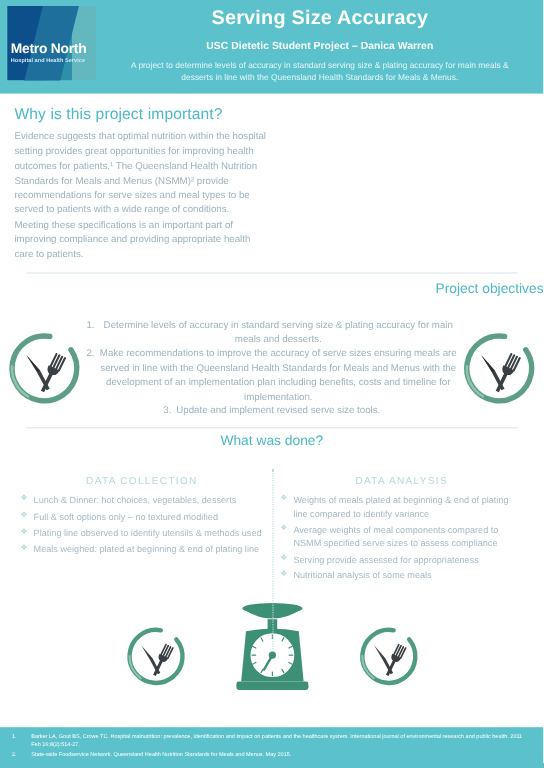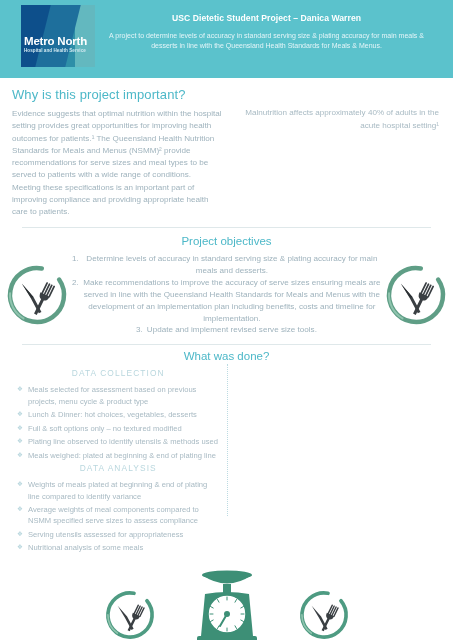--- a/index.html
+++ b/index.html
@@ -20,21 +20,21 @@
   
   .header {
     position: relative;
     height: 78px;
     background: #5bc2cc;
     flex: none;
     overflow: hidden;
   }
   .logo-box {
     position: absolute;
-    left: 21px; top: 5px;
+    left: 6px; top: 5px;
     width: 74px; height: 62px;
     overflow: hidden;
   }
   .logo-navy {
     position: absolute; left: 0; top: 0;
     width: 32px; height: 62px;
     background: #0d4f8b;
   }
   .logo-mid {
     position: absolute; left: 32px; top: 0;
@@ -164,24 +164,24 @@
 
   .divider {
     height: 1px;
     background: #dfe8ea;
     margin: 8px 22px 0 22px;
   }
 
   
   .sec-obj { padding: 7px 0 0 0; }
   .obj-head {
-    text-align: center;
+    text-align: right;
     color: #4db8c8;
     font-size: 11.5px;
-    margin-bottom: 6px;
+    margin-bottom: 18px;
   }
   .obj-row {
     display: flex;
     align-items: center;
     padding: 0 4px;
   }
   .obj-icon { flex: none; width: 66px; height: 66px; }
   .obj-list {
     flex: 1;
     color: #9fb3bd;
@@ -199,27 +199,26 @@
   }
   .obj-num { flex: none; }
   .obj-txt { text-align: center; }
 
   
   .sec-done { padding: 5px 0 0 0; }
   .done-head {
     text-align: center;
     color: #4db8c8;
     font-size: 11.5px;
-    margin-bottom: 6px;
+    margin-bottom: 21px;
   }
   .cols {
     display: flex;
     padding: 0 10px;
     position: relative;
-    flex-direction: column;
   }
   .col { width: 50%; padding: 0 7px; }
   .col-title {
     text-align: center;
     color: #b9d7de;
     font-size: 8.4px;
     letter-spacing: 1.1px;
     margin-bottom: 6px;
   }
   .bullets { list-style: none; }
@@ -285,34 +284,34 @@
       <div class="logo-navy"></div>
       <div class="logo-mid"></div>
       <div class="logo-light"></div>
       <div class="logo-diag"></div>
       <div class="logo-text">
         <div class="logo-title">Metro North</div>
         <div class="logo-sub">Hospital and Health Service</div>
       </div>
     </div>
     <div class="head-text">
+      <div class="head-title">Serving Size Accuracy</div>
       <div class="head-sub">USC Dietetic Student Project – Danica Warren</div>
       <div class="head-desc">A project to determine levels of accuracy in standard serving size &amp; plating accuracy for main meals &amp; desserts in line with the Queensland Health Standards for Meals &amp; Menus.</div>
     </div>
   </div>
 
   <div class="body-area">
 
     <div class="sec-why">
       <div class="why-left">
         <div class="why-head">Why is this project important?</div>
         <div class="why-body">Evidence suggests that optimal nutrition within the hospital setting provides great opportunities for improving health outcomes for patients.¹ The Queensland Health Nutrition Standards for Meals and Menus (NSMM)² provide recommendations for serve sizes and meal types to be served to patients with a wide range of conditions. Meeting these specifications is an important part of improving compliance and providing appropriate health care to patients.</div>
       </div>
       <div class="why-right">
-        <div class="pie-text">Malnutrition affects approximately 40% of adults in the acute hospital setting¹</div>
       </div>
     </div>
 
     <div class="divider"></div>
 
     <div class="sec-obj">
       <div class="obj-head">Project objectives</div>
       <div class="obj-row">
 
         <svg class="obj-icon" viewBox="0 0 66 66">
@@ -368,34 +367,33 @@
     <div class="divider"></div>
 
     <div class="sec-done">
       <div class="done-head">What was done?</div>
       <div class="cols">
         <div class="vdiv"></div>
 
         <div class="col">
           <div class="col-title">DATA COLLECTION</div>
           <ul class="bullets">
-            <li>Meals selected for assessment based on previous projects, menu cycle &amp; product type</li>
             <li>Lunch &amp; Dinner: hot choices, vegetables, desserts</li>
             <li>Full &amp; soft options only – no textured modified</li>
             <li>Plating line observed to identify utensils &amp; methods used</li>
             <li>Meals weighed: plated at beginning &amp; end of plating line</li>
           </ul>
         </div>
 
         <div class="col">
           <div class="col-title">DATA ANALYSIS</div>
           <ul class="bullets">
             <li>Weights of meals plated at beginning &amp; end of plating line compared to identify variance</li>
             <li>Average weights of meal components compared to NSMM specified serve sizes to assess compliance</li>
-            <li>Serving utensils assessed for appropriateness</li>
+            <li>Serving provide assessed for appropriateness</li>
             <li>Nutritional analysis of some meals</li>
           </ul>
         </div>
       </div>
 
       <div class="icon-strip">
 
         <svg class="strip-side" viewBox="0 0 66 66">
           <circle cx="33" cy="33" r="27" fill="none" stroke="#4e9b82" stroke-width="4.5" stroke-dasharray="150 20" stroke-linecap="round" transform="rotate(-40 33 33)"></circle>
           <circle cx="33" cy="33" r="27" fill="none" stroke="#8fc4ae" stroke-width="2" stroke-dasharray="26 144" stroke-linecap="round" transform="rotate(125 33 33)"></circle>

